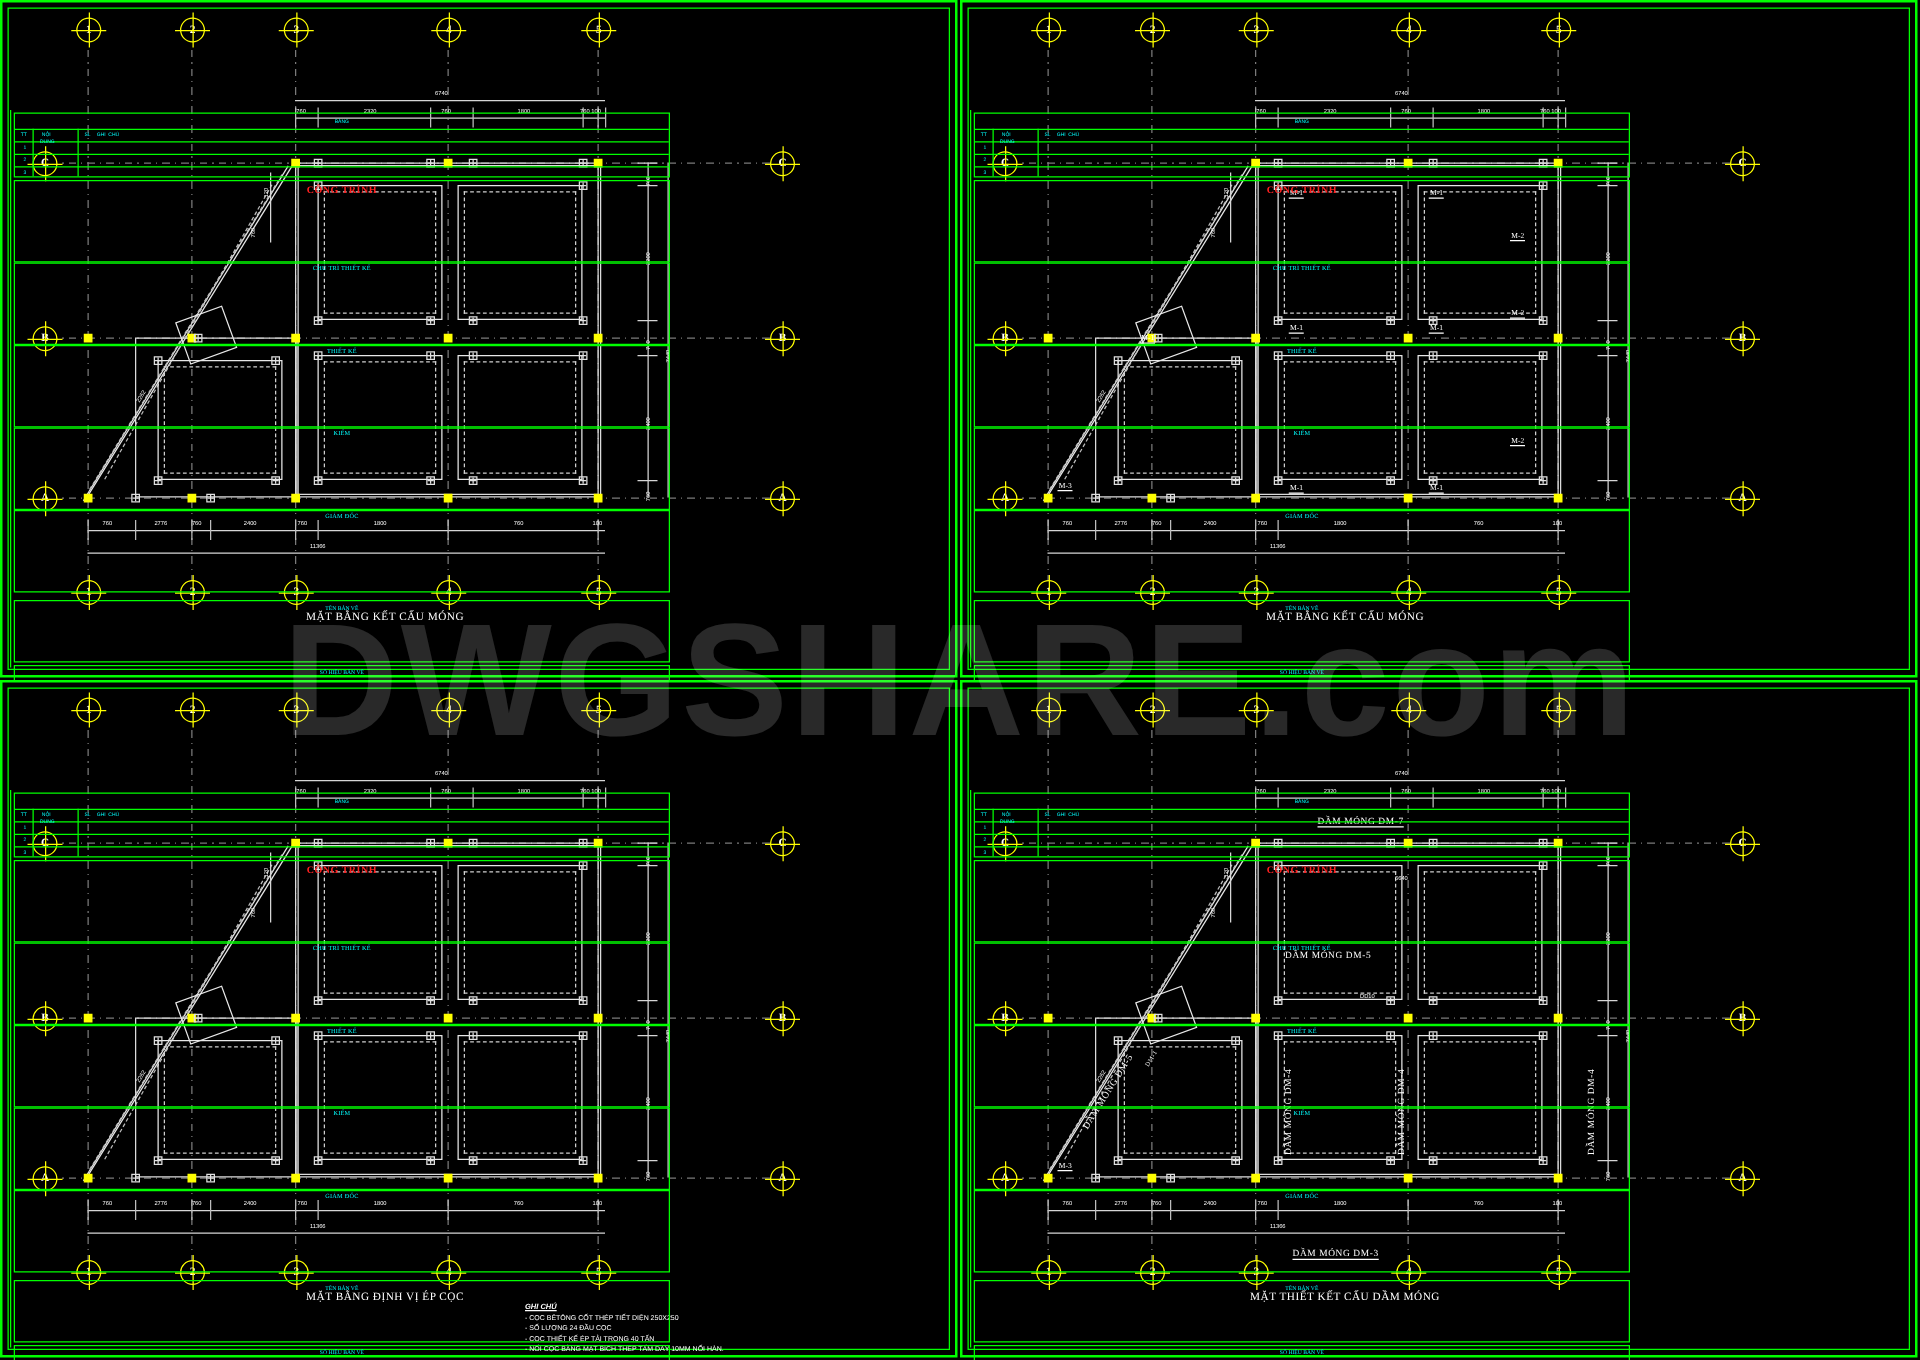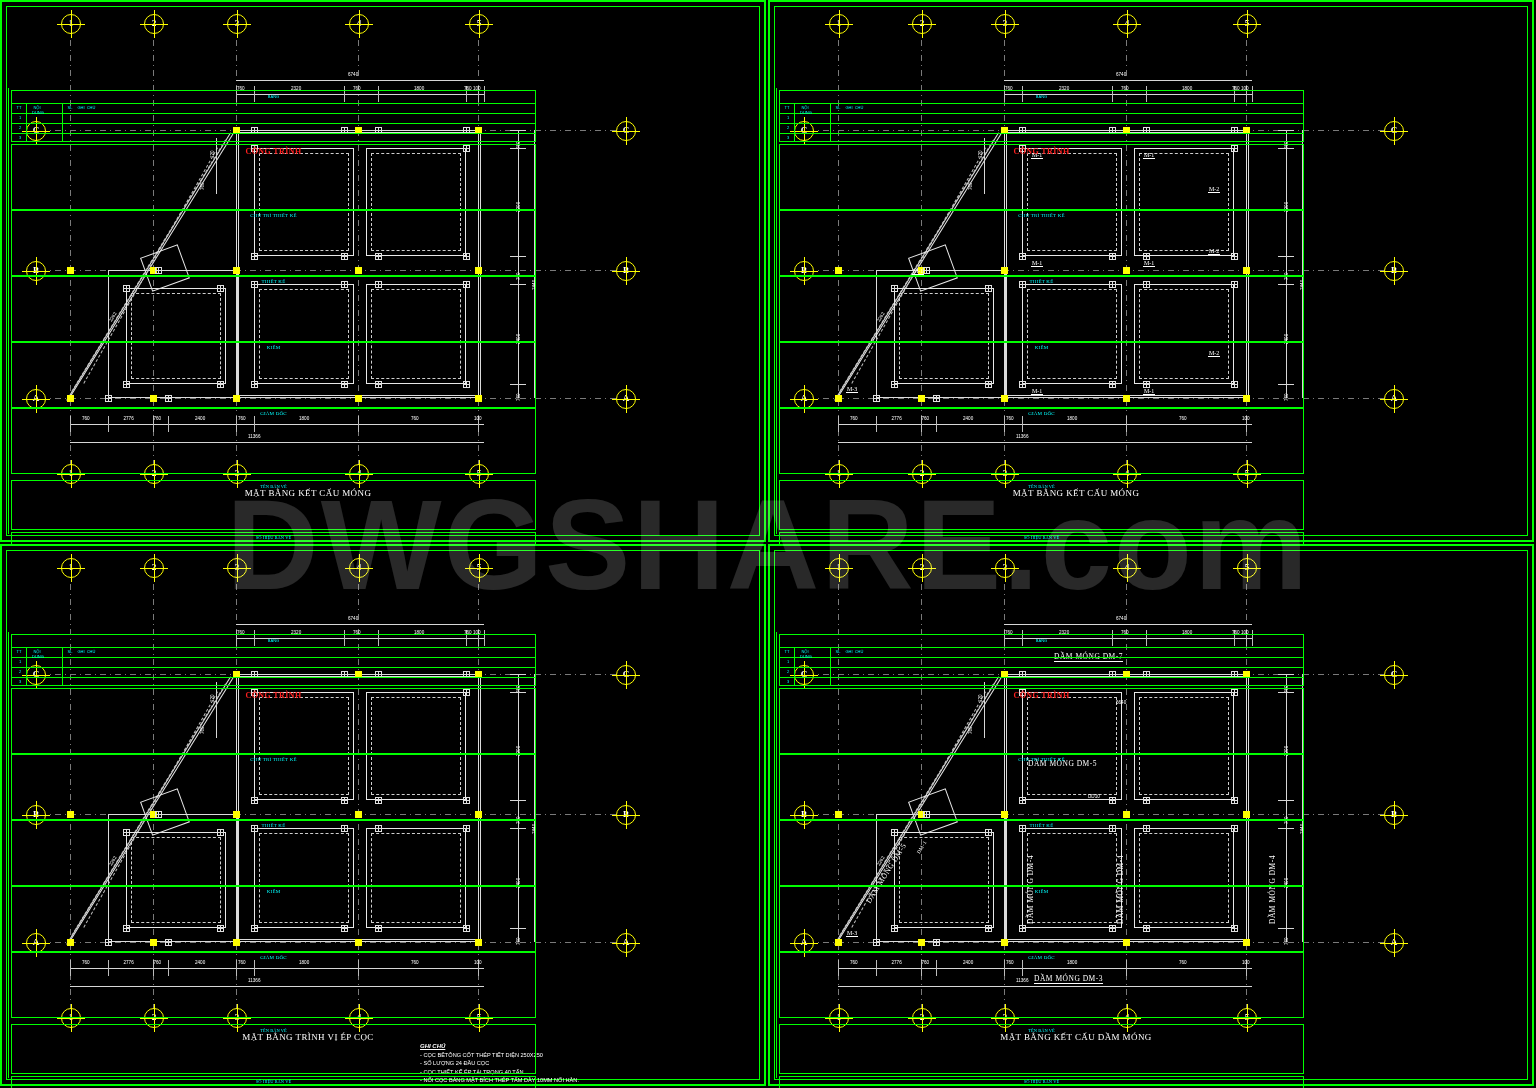--- a/index.html
+++ b/index.html
@@ -560,21 +560,21 @@
         <div class="dimline" style="left:462px;top:264px;width:16px;height:1px;"></div>
         <div class="dtxtv" style="left:468px;top:324px;">2400</div>
         <div class="dimline" style="left:462px;top:364px;width:16px;height:1px;"></div>
         <div class="dtxtv" style="left:468px;top:381px;">760</div>
         <div class="dimline" style="left:486px;top:110px;width:1px;height:268px;"></div>
         <div class="dtxtv" style="left:484px;top:270px;">7440</div>
         <div class="dtxtv" style="left:162px;top:138px;">120</div>
         <div class="dtxtv" style="left:152px;top:170px;">760</div>
         <div class="dtxtv" style="left:60px;top:300px;transform:rotate(-58deg);">2262</div>
         <div class="dimline" style="left:168px;top:118px;width:1px;height:56px;"></div>
-        <div class="plantitle" style="left:110px;top:468px;width:300px;">MẶT BẰNG TRÌNH VỊ ÉP CỌC</div>
+        <div class="plantitle" style="left:110px;top:468px;width:300px;">MẶT BẰNG ĐỊNH VỊ ÉP CỌC</div>
       </div>
       <div class="notes" style="left:418px;top:496px;">
         <div class="hd">GHI CHÚ</div>
         <div>- CỌC BÊTÔNG CỐT THÉP TIẾT DIỆN 250X250</div>
         <div>-  SỐ LƯỢNG 24 ĐẦU CỌC</div>
         <div>- CỌC THIẾT KẾ ÉP TẢI TRỌNG 40 TẤN</div>
         <div>- NỐI CỌC BẰNG MẶT BÍCH THÉP TẤM DÀY 10MM NỐI HÀN.</div>
       </div>
       <div class="tblock" style="left:6px;top:86px;height:[object Object]px;width:530px;">
         <div class="tb-head">
@@ -738,24 +738,24 @@
         <div class="dimline" style="left:462px;top:264px;width:16px;height:1px;"></div>
         <div class="dtxtv" style="left:468px;top:324px;">2400</div>
         <div class="dimline" style="left:462px;top:364px;width:16px;height:1px;"></div>
         <div class="dtxtv" style="left:468px;top:381px;">760</div>
         <div class="dimline" style="left:486px;top:110px;width:1px;height:268px;"></div>
         <div class="dtxtv" style="left:484px;top:270px;">7440</div>
         <div class="dtxtv" style="left:162px;top:138px;">120</div>
         <div class="dtxtv" style="left:152px;top:170px;">760</div>
         <div class="dtxtv" style="left:60px;top:300px;transform:rotate(-58deg);">2262</div>
         <div class="dimline" style="left:168px;top:118px;width:1px;height:56px;"></div>
-        <div class="plantitle" style="left:110px;top:468px;width:300px;">MẶT BẰNG KẾT CẤU DẦM MÓNG</div>
+        <div class="plantitle" style="left:110px;top:468px;width:300px;">MẶT THIẾT KẾT CẤU DẦM MÓNG</div>
         <div class="beamlab u" style="left:238px;top:88px;">DẦM MÓNG DM-7</div>
         <div class="beamlab" style="left:212px;top:195px;">DẦM MÓNG DM-5</div>
-        <div class="beamlab u" style="left:218px;top:410px;text-align:right;">DẦM MÓNG DM-3</div>
+        <div class="beamlab u" style="left:218px;top:434px;text-align:right;">DẦM MÓNG DM-3</div>
         <div class="beamlabv" style="left:210px;top:360px;">DẦM MÓNG DM-4</div>
         <div class="beamlabv" style="left:300px;top:360px;">DẦM MÓNG DM-4</div>
         <div class="beamlabv" style="left:452px;top:360px;">DẦM MÓNG DM-4</div>
         <div class="beamlabd" style="left:48px;top:336px;transform:rotate(-58deg);">DẦM MÓNG DM-5</div>
         <div class="beamlabd" style="left:100px;top:288px;font-size:5px;transform:rotate(-58deg);">DM-1</div>
         <div class="dtxt" style="left:300px;top:136px;">6640</div>
         <div class="dtxt" style="left:272px;top:230px;">DD10</div>
         <div class="mlab" style="left:30px;top:366px;">M-3</div>
       </div>
       <div class="tblock" style="left:6px;top:86px;height:[object Object]px;width:530px;">

